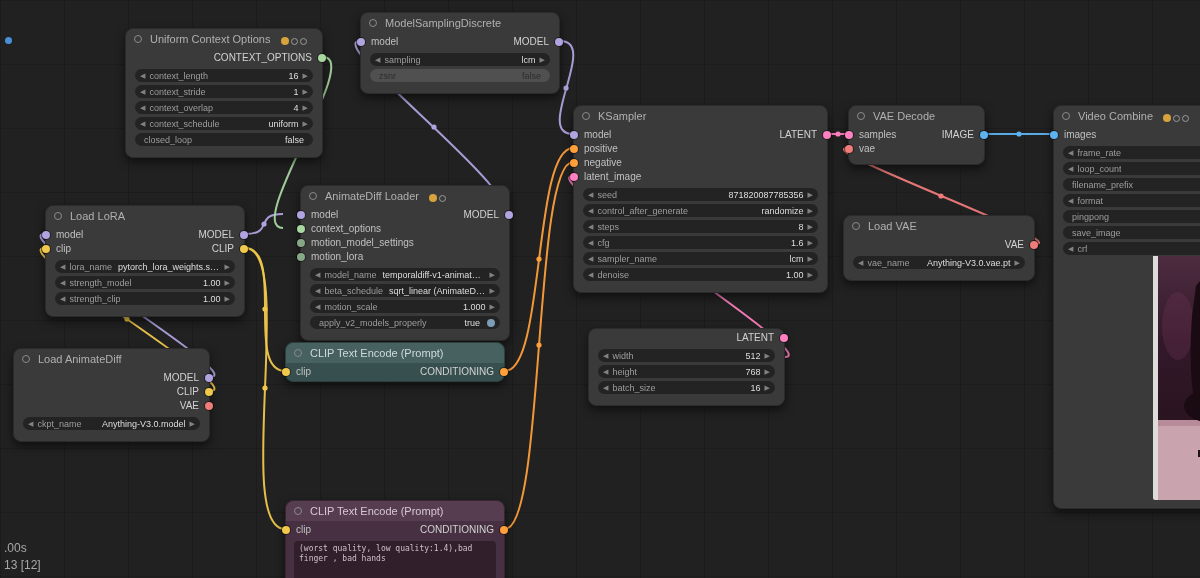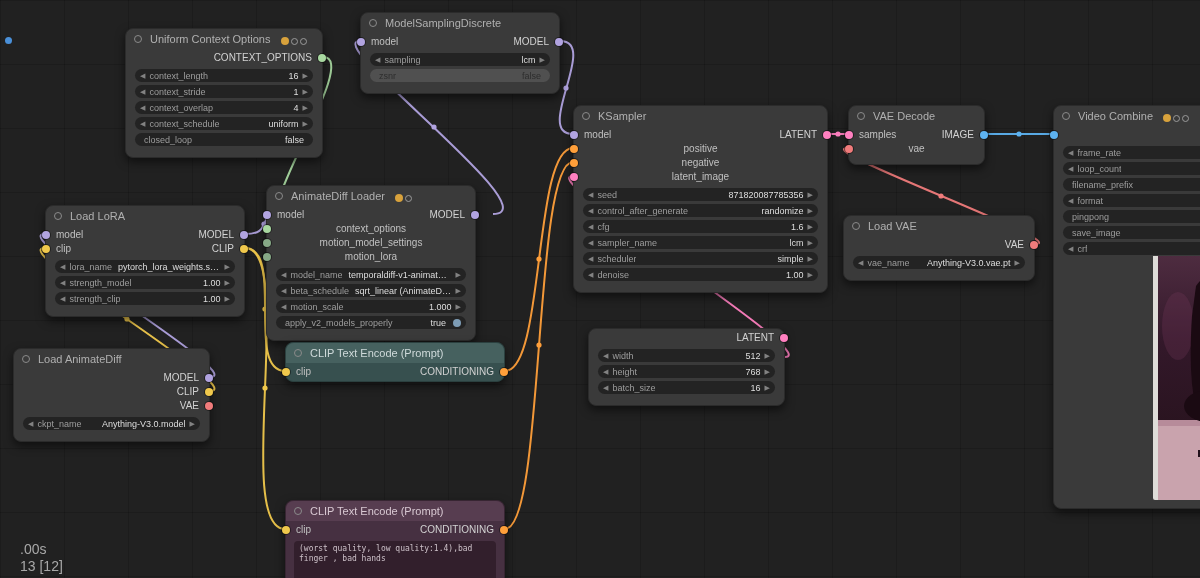--- a/index.html
+++ b/index.html
@@ -16,21 +16,21 @@
     box-shadow:0 4px 10px rgba(0,0,0,.55);color:#bbb}
   .ntitle{position:relative;height:20px;line-height:20px;padding:0 8px 0 24px;font-size:11px;color:#b0b0b0;
     white-space:nowrap;overflow:hidden;border-radius:8px 8px 0 0}
   .cdot{position:absolute;left:8px;top:6px;width:8px;height:8px;border-radius:50%;border:1.5px solid #8a8a8a}
   .badges{display:inline-block;margin-left:5px;vertical-align:middle}
   .b{display:inline-block;border-radius:50%;margin-left:2px;vertical-align:middle}
   .b.amber{width:8px;height:8px;background:#d8a23c}
   .b.ring{width:7px;height:7px;border:1.5px solid #9a9a9a}
   .body{padding:2px 0 8px}
   .gap{height:4px}
-  .srow{position:relative;display:flex;justify-content:center;height:14px;line-height:14px;
+  .srow{position:relative;display:flex;justify-content:space-between;height:14px;line-height:14px;
     font-size:10px;padding:0 10px;color:#c6c6c6;white-space:nowrap}
   .sin{color:#c0c0c0}
   .sout{margin-left:auto;color:#d2d2d2}
   .sdot{position:absolute;width:8px;height:8px;border-radius:50%;top:3px;box-shadow:0 0 0 1px rgba(0,0,0,.45)}
   .sdot.in{left:-4px}
   .sdot.out{right:-4px}
   .w{display:flex;align-items:center;height:13px;margin:0 9px 3px;background:#232323;border-radius:7px;
     font-size:9px;padding:0 5px;color:#9d9d9d;white-space:nowrap;overflow:hidden}
   .wa{font-size:7px;color:#828282;flex:0 0 auto}
   .wn{margin:0 4px;flex:0 0 auto;overflow:hidden}
@@ -42,21 +42,21 @@
   .node.teal .ntitle{background:#46615f;color:#cfdada}
   .node.maroon{background:#463041;border-color:#372532}
   .node.maroon .ntitle{background:#573d50;color:#d8c8d2}
   .ta{margin:4px 8px 6px;height:92px;background:#223d3e;border-radius:4px;padding:3px 5px;
     font-family:"DejaVu Sans Mono",monospace;font-size:8px;line-height:10px;color:#c4cccc;overflow:hidden}
   .node.maroon .ta{background:#321f2c;color:#ccc0c8}
   .node.teal .body,.node.maroon .body{padding-bottom:2px}
   .preview{position:absolute;left:99px;top:150px;width:101px;height:244px;border-left:5px solid #dedcd8;
     background:#241019;overflow:hidden;border-radius:0 0 2px 2px}
   .fdot{position:absolute;z-index:2;width:7px;height:7px;border-radius:50%;background:#4a90d9}
-  .status{position:absolute;z-index:3;left:20px;font-size:14px;color:#a8a8a8}
+  .status{position:absolute;z-index:3;left:4px;font-size:12px;color:#a8a8a8}
 </style>
 </head>
 <body>
 
 <div id="canvas">
 
   <svg class="wires" width="1200" height="578">
     <path d="M210,377 C250,377 5,234 45,234" stroke="#b1a3e0"></path>
     <path d="M245,234 C275,234 253,214 283,214" stroke="#b1a3e0"></path>
     <path d="M493,214 C553,214 320,41 360,41" stroke="#b1a3e0"></path>
@@ -190,34 +190,34 @@
           <span class="wa">▶</span>
         </div>
       <div class="w">
           <span class="wa">◀</span>
           <span class="wn">control_after_generate</span>
           <span class="wv">randomize</span>
           <span class="wa">▶</span>
         </div>
       <div class="w">
           <span class="wa">◀</span>
+          <span class="wn">steps</span>
+          <span class="wv">8</span>
+          <span class="wa">▶</span>
+        </div>
+      <div class="w">
+          <span class="wa">◀</span>
           <span class="wn">cfg</span>
           <span class="wv">1.6</span>
           <span class="wa">▶</span>
         </div>
       <div class="w">
           <span class="wa">◀</span>
           <span class="wn">sampler_name</span>
           <span class="wv">lcm</span>
-          <span class="wa">▶</span>
-        </div>
-      <div class="w">
-          <span class="wa">◀</span>
-          <span class="wn">scheduler</span>
-          <span class="wv">simple</span>
           <span class="wa">▶</span>
         </div>
       <div class="w">
           <span class="wa">◀</span>
           <span class="wn">denoise</span>
           <span class="wv">1.00</span>
           <span class="wa">▶</span>
         </div>
     </div>
   </div>
@@ -343,21 +343,21 @@
         </div>
       <div class="w">
           <span class="wa">◀</span>
           <span class="wn">strength_clip</span>
           <span class="wv">1.00</span>
           <span class="wa">▶</span>
         </div>
     </div>
   </div>
 
-  <div class="node" style="left:266px;top:185px;width:210px">
+  <div class="node" style="left:300px;top:185px;width:210px">
     <div class="ntitle">
       <span class="cdot"></span>
       <span>AnimateDiff Loader</span>
       <span class="badges"><i class="b amber"></i><i class="b ring"></i></span>
     </div>
     <div class="body">
       <div class="srow">
         <span class="sdot in" style="background: rgb(177, 163, 224);"></span>
         <span class="sin">model</span>
         <span class="sout">MODEL</span>

